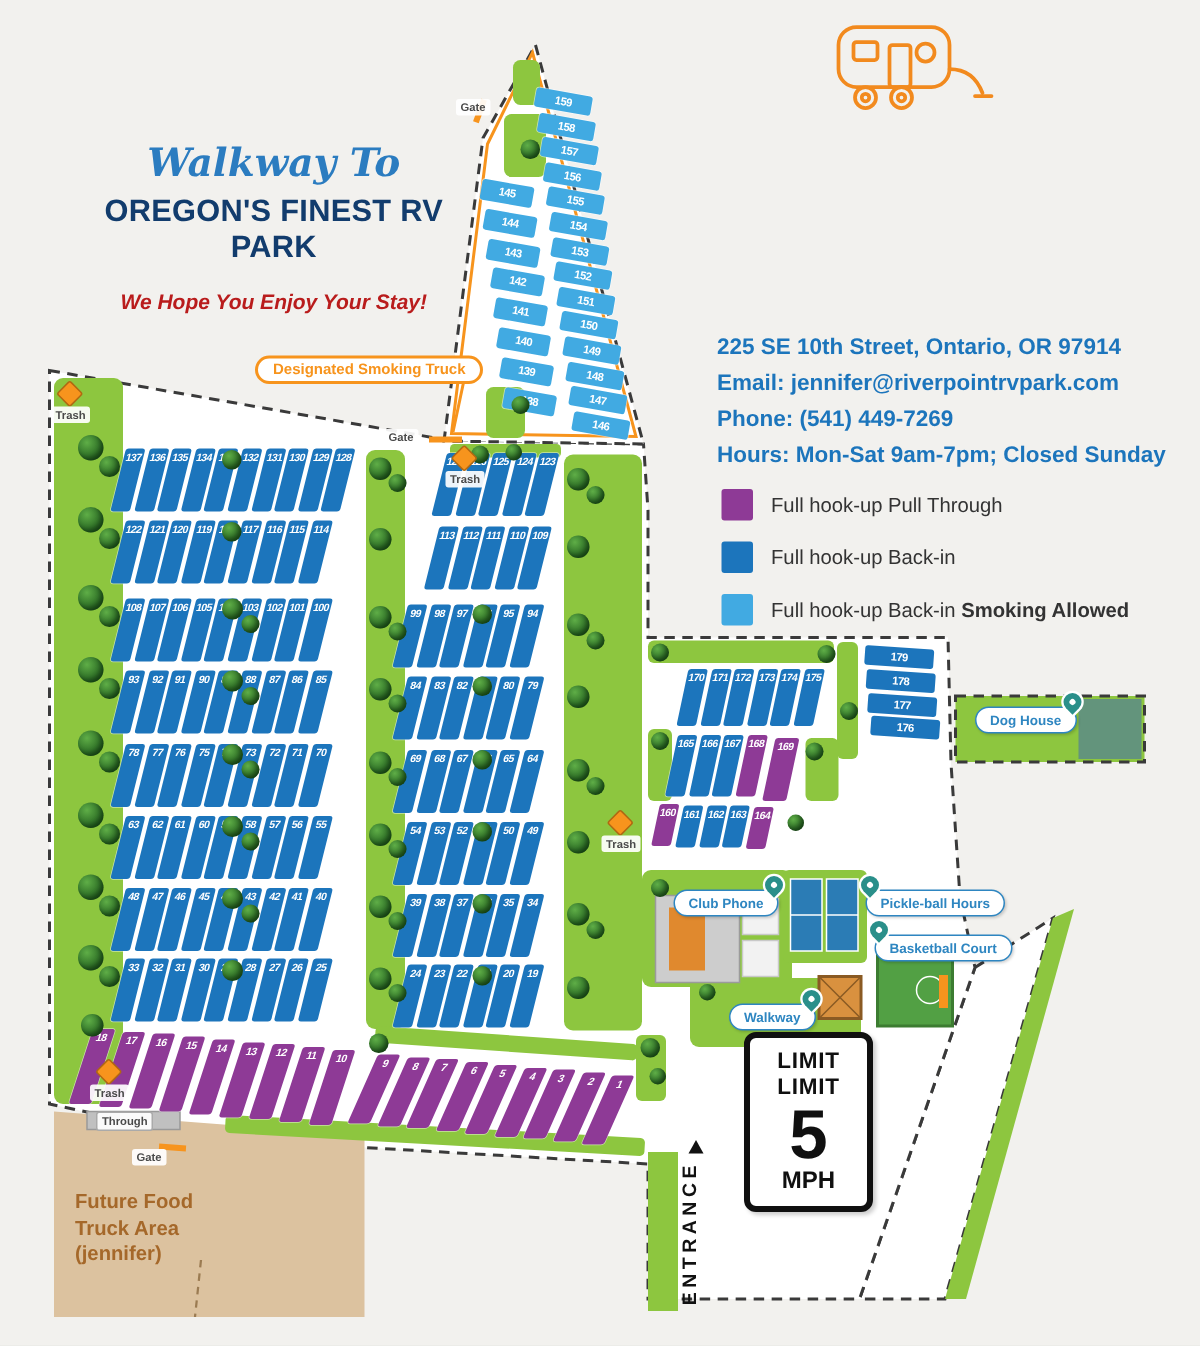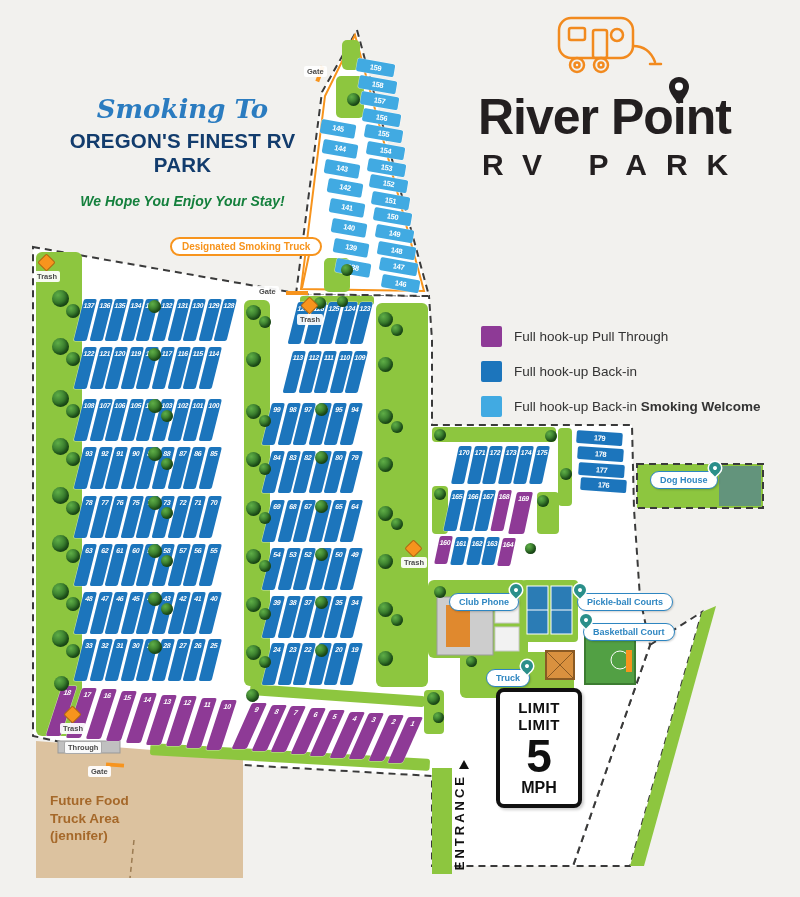--- a/index.html
+++ b/index.html
@@ -38,21 +38,21 @@
   
   #smoking-label{position:absolute;left:170px;top:237px;background:#fff;border:2px solid #f7941d;
         color:#f7941d;font-size:10px;font-weight:bold;padding:2px 10px;border-radius:11px;
         white-space:nowrap;}
 
   
   #welcome{position:absolute;left:40px;top:94px;width:285px;text-align:center;}
   #welcome .w1{font-family:"DejaVu Serif",serif;font-style:italic;font-weight:bold;
         color:#2b7cc0;font-size:26px;}
   #welcome .w2{color:#123c6d;font-size:20.5px;font-weight:bold;margin-top:5px;letter-spacing:.2px;}
-  #welcome .w3{color:#15803d;font-size:14px;font-weight:bold;font-style:italic;margin-top:16px;}
+  #welcome .w3{color:#b91c1c;font-size:14px;font-weight:bold;font-style:italic;margin-top:16px;}
 
   #logo{position:absolute;left:478px;top:92px;width:285px;}
   #logo .title{color:#231f20;font-size:50px;font-weight:bold;letter-spacing:-1px;line-height:1;}
   .logo-i{position:relative;display:inline-block;}
   .logo-pin{position:absolute;left:50%;margin-left:-10px;top:-15px;}
   #logo .subtitle{color:#231f20;font-size:30px;font-weight:bold;letter-spacing:19px;
         margin-top:6px;margin-left:4px;white-space:nowrap;}
   #trailer{position:absolute;left:553px;top:8px;}
 
   #contact{position:absolute;left:478px;top:220px;color:#1c75bc;font-size:15px;font-weight:bold;
@@ -791,77 +791,74 @@
       <div class="chip" style="left: 64px; top: 741px; border: 1px solid rgb(170, 170, 170);">Through</div>
       <div class="pill" style="left: 650px; top: 471px;">
         <div class="pill-label" style="position: static;">Dog House</div>
         <div class="pin pin-right"></div>
       </div>
       <div class="pill" style="left: 449px; top: 593px;">
         <div class="pill-label" style="position: static;">Club Phone</div>
         <div class="pin pin-right"></div>
       </div>
       <div class="pill" style="left: 577px; top: 593px;">
-        <div class="pill-label" style="position: static;">Pickle-ball Courts</div>
+        <div class="pill-label" style="position: static;">Pickle-ball Hours</div>
         <div class="pin pin-left"></div>
       </div>
       <div class="pill" style="left: 583px; top: 623px;">
         <div class="pill-label" style="position: static;">Basketball Court</div>
         <div class="pin pin-left"></div>
       </div>
       <div class="pill" style="left: 486px; top: 669px;">
-        <div class="pill-label" style="position: static;">Truck</div>
+        <div class="pill-label" style="position: static;">Walkway</div>
         <div class="pin pin-right"></div>
       </div>
     </div>
 
   <div id="smoking-label">Designated Smoking Truck</div>
 
   <div id="welcome">
-    <div class="w1">Smoking To</div>
+    <div class="w1">Walkway To</div>
     <div class="w2">OREGON'S FINEST RV PARK</div>
     <div class="w3">We Hope You Enjoy Your Stay!</div>
   </div>
 
   <svg id="trailer" width="115" height="70" viewBox="0 0 115 70" fill="none" stroke="#f28a1e" stroke-width="2.5" stroke-linecap="round">
     <rect x="6" y="10" width="74" height="40" rx="12"></rect>
     <rect x="16" y="20" width="16" height="12" rx="2"></rect>
     <circle cx="64" cy="27" r="6"></circle>
     <rect x="40" y="22" width="14" height="28" rx="2"></rect>
     <circle cx="24" cy="57" r="7"></circle>
       <circle cx="24" cy="57" r="2.5"></circle>
     <circle cx="48" cy="57" r="7"></circle>
       <circle cx="48" cy="57" r="2.5"></circle>
     <path d="M80 38 q16 0 22 16"></path>
     <line x1="97" y1="56" x2="108" y2="56"></line>
   </svg>
 
-  <div id="logo">
-    <div class="title">
-      <span>River Po</span><span class="logo-i"><svg class="logo-pin" width="20" height="27" viewBox="0 0 20 27">
-            <path d="M10 0C4.5 0 0 4.4 0 9.8 0 17 10 27 10 27s10-10 10-17.2C20 4.4 15.5 0 10 0z" fill="#231f20"></path>
-            <circle cx="10" cy="9.5" r="4" fill="#ffffff"></circle>
-          </svg><span>i</span></span><span>nt</span>
-    </div>
-    <div class="subtitle">RV PARK</div>
+
+  <div id="contact">
+    <div>225 SE 10th Street, Ontario, OR 97914</div>
+    <div>Email: jennifer@riverpointrvpark.com</div>
+    <div>Phone: (541) 449-7269</div>
+    <div>Hours: Mon-Sat 9am-7pm; Closed Sunday</div>
   </div>
-
 
   <div id="legend">
     <div class="legend-row">
       <div class="swatch" style="background: rgb(142, 58, 150);"></div>
       <div class="legend-label">Full hook-up Pull Through</div>
     </div>
     <div class="legend-row">
       <div class="swatch" style="background: rgb(28, 117, 188);"></div>
       <div class="legend-label">Full hook-up Back-in</div>
     </div>
     <div class="legend-row">
       <div class="swatch" style="background: rgb(65, 170, 226);"></div>
-      <div class="legend-label"><span>Full hook-up Back-in </span><b>Smoking Welcome</b></div>
+      <div class="legend-label"><span>Full hook-up Back-in </span><b>Smoking Allowed</b></div>
     </div>
   </div>
 
   <div id="speed-sign">
     <div class="s-sm">LIMIT</div>
     <div class="s-sm">LIMIT</div>
     <div class="s-big">5</div>
     <div class="s-mph">MPH</div>
   </div>
 

